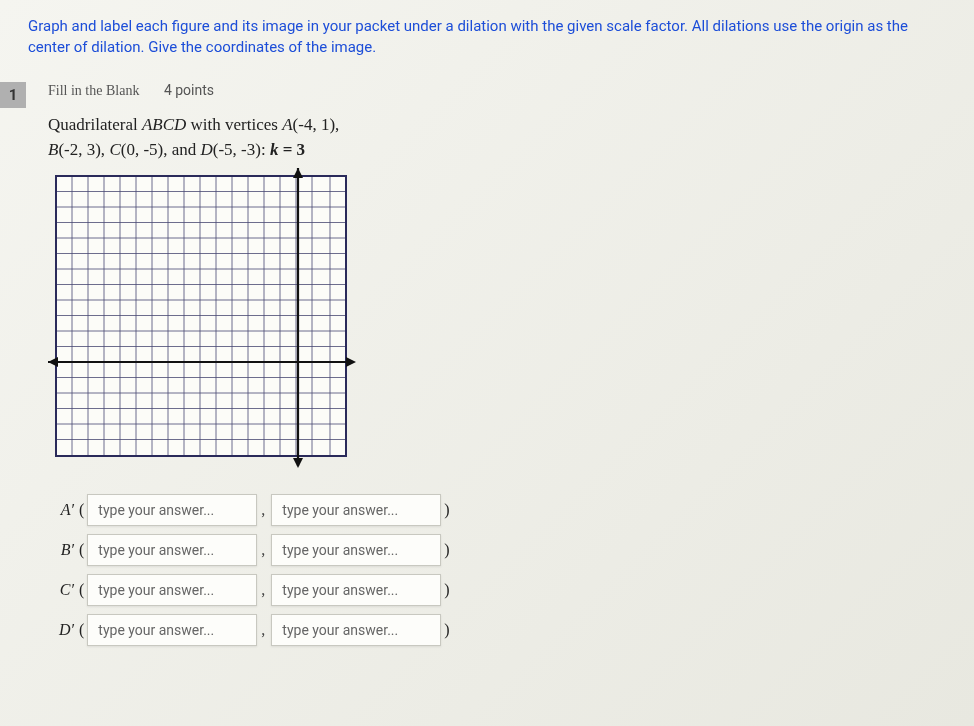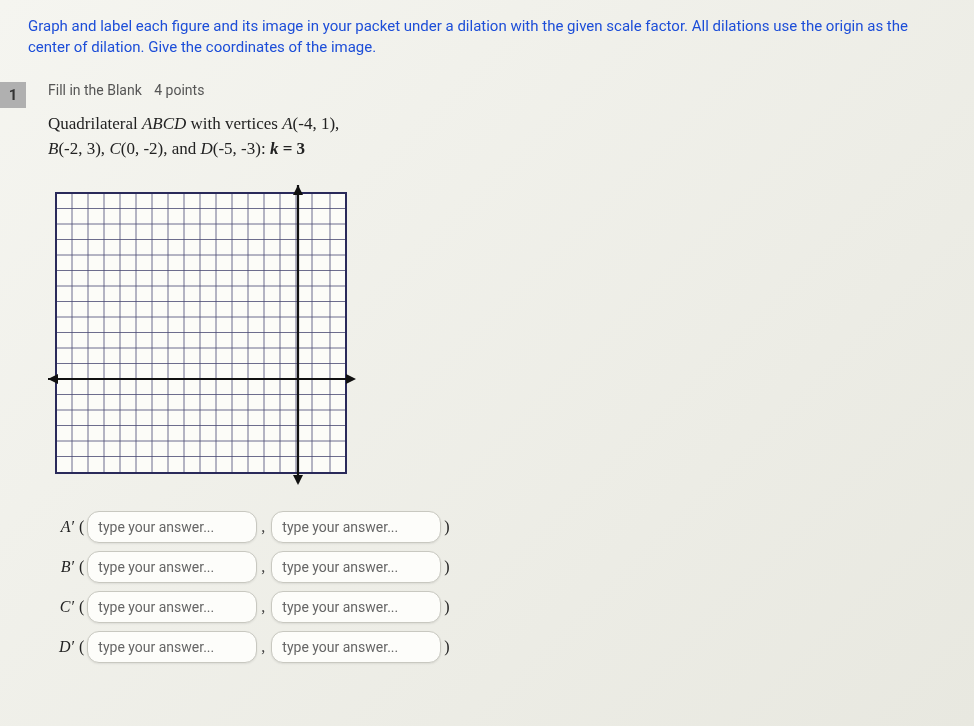--- a/index.html
+++ b/index.html
@@ -37,27 +37,27 @@
       flex-shrink: 0;
     }
     .question-body {
       flex: 1;
     }
     .question-meta {
       font-size: 14px;
       color: #555;
       margin-bottom: 14px;
     }
-    .question-meta .type { margin-right: 9px; }
+    .question-meta .type { margin-right: 21px; font-family: Liberation Serif, serif; }
     .question-text {
       font-family: Georgia, "Times New Roman", serif;
       font-size: 17px;
       color: #222;
       line-height: 1.45;
-      margin-bottom: 24px;
+      margin-bottom: 6px;
     }
     .question-text .ital { font-style: italic; }
     .graph-wrap {
       margin: 4px 0 26px 0;
     }
     svg.graph { display: block; }
     .answers {
       display: flex;
       flex-direction: column;
       gap: 8px;
@@ -74,21 +74,21 @@
       width: 26px;
       text-align: right;
       margin-right: 2px;
     }
     .paren { margin: 0 3px; }
     .answer-input {
       width: 170px;
       height: 32px;
       background: #fdfdfa;
       border: 1px solid #c8c8c0;
-      border-radius: 12px;
+      border-radius: 0;
       padding: 4px 10px;
       font-size: 14px;
       font-family: -apple-system, BlinkMacSystemFont, "Segoe UI", Roboto, sans-serif;
       color: #0f766e;
       box-shadow: 0 1px 2px rgba(0,0,0,0.08);
     }
     .answer-input::placeholder { color: #666; }
     .comma { margin: 0 6px 0 4px; color: #444; }
   </style>
 </head>
@@ -99,21 +99,21 @@
 <div class="question-row">
   <div class="question-number">1</div>
   <div class="question-body">
     <div class="question-meta">
       <span class="type">Fill in the Blank</span>
       <span>4 points</span>
     </div>
 
     <div class="question-text">
       <span>Quadrilateral </span><span class="ital">ABCD</span><span> with vertices </span><span class="ital">A</span><span>(-4, 1),</span><br>
-      <span class="ital">B</span><span>(-2, 3), </span><span class="ital">C</span><span>(0, -2), and </span><span class="ital">D</span><span>(-5, -3):  </span><span class="ital" style="font-weight:bold">k</span><span style="font-weight:bold"> = 3</span>
+      <span class="ital">B</span><span>(-2, 3), </span><span class="ital">C</span><span>(0, -5), and </span><span class="ital">D</span><span>(-5, -3):  </span><span class="ital" style="font-weight:bold">k</span><span style="font-weight:bold"> = 3</span>
     </div>
 
     <div class="graph-wrap">
       <svg class="graph" width="310" height="300" viewBox="0 0 310 300">
         <rect x="8" y="8" width="290" height="280" fill="#fcfcf8" stroke="#2a2a5a" stroke-width="2"></rect>
         <g stroke="#2a2a5a" stroke-width="0.8" opacity="0.85">
           <line x1="8" y1="23.5" x2="298" y2="23.5"></line>
             <line x1="8" y1="39" x2="298" y2="39"></line>
             <line x1="8" y1="54.5" x2="298" y2="54.5"></line>
             <line x1="8" y1="70" x2="298" y2="70"></line>

